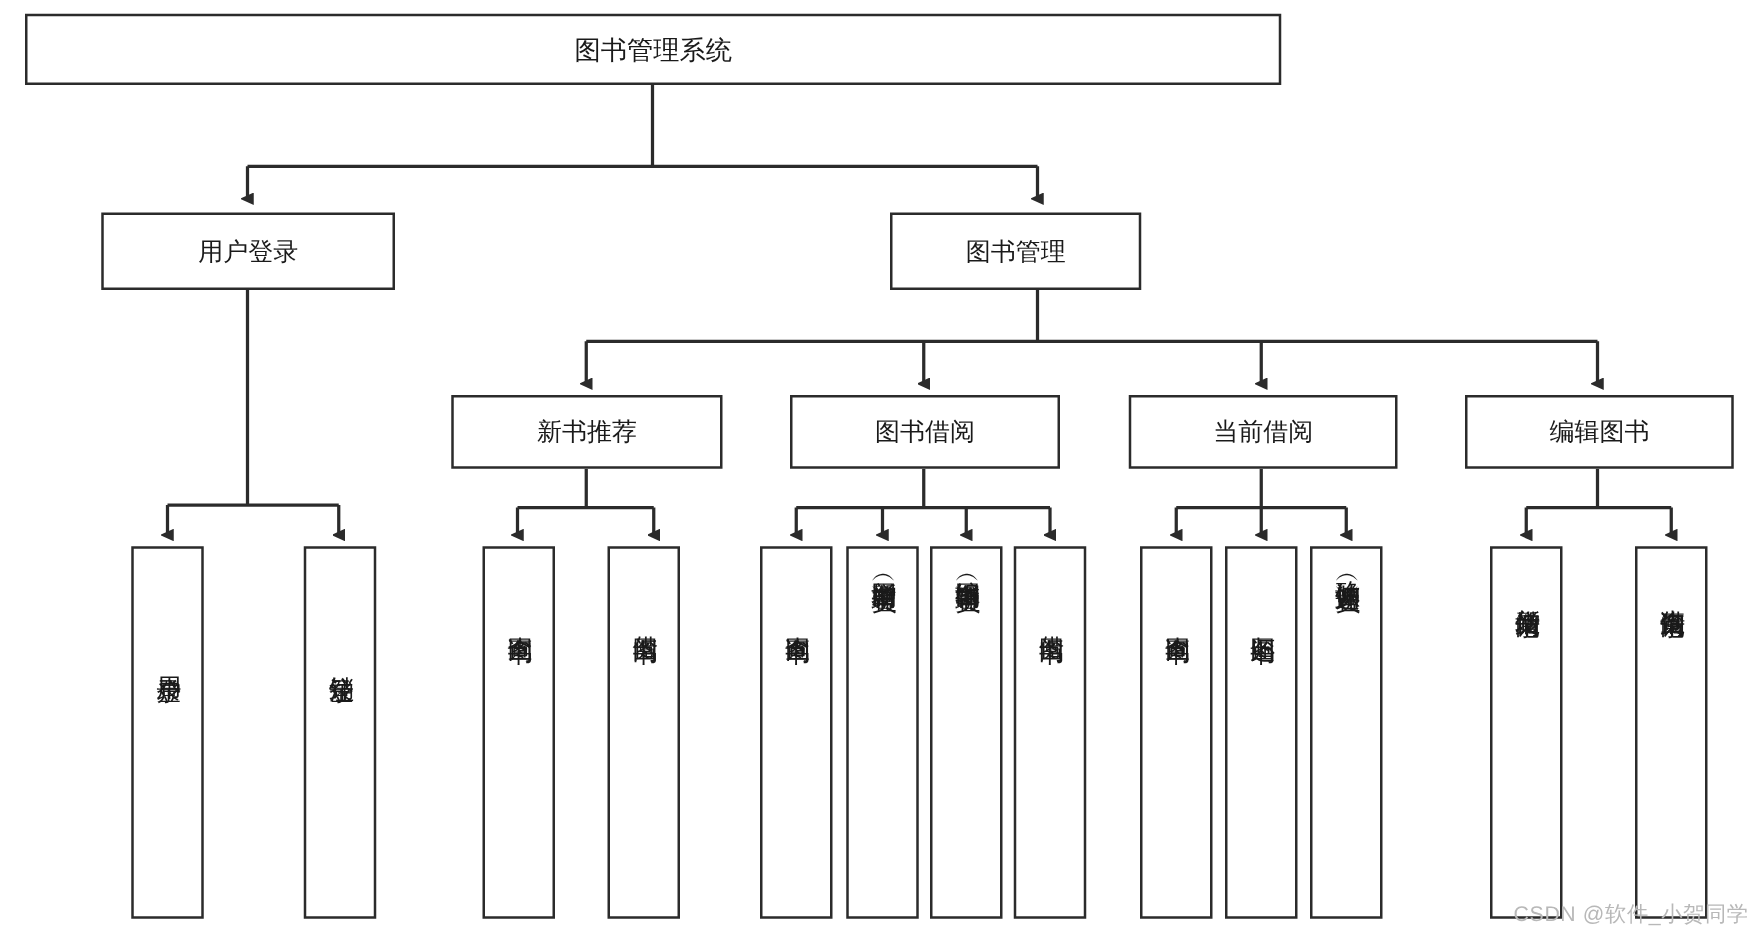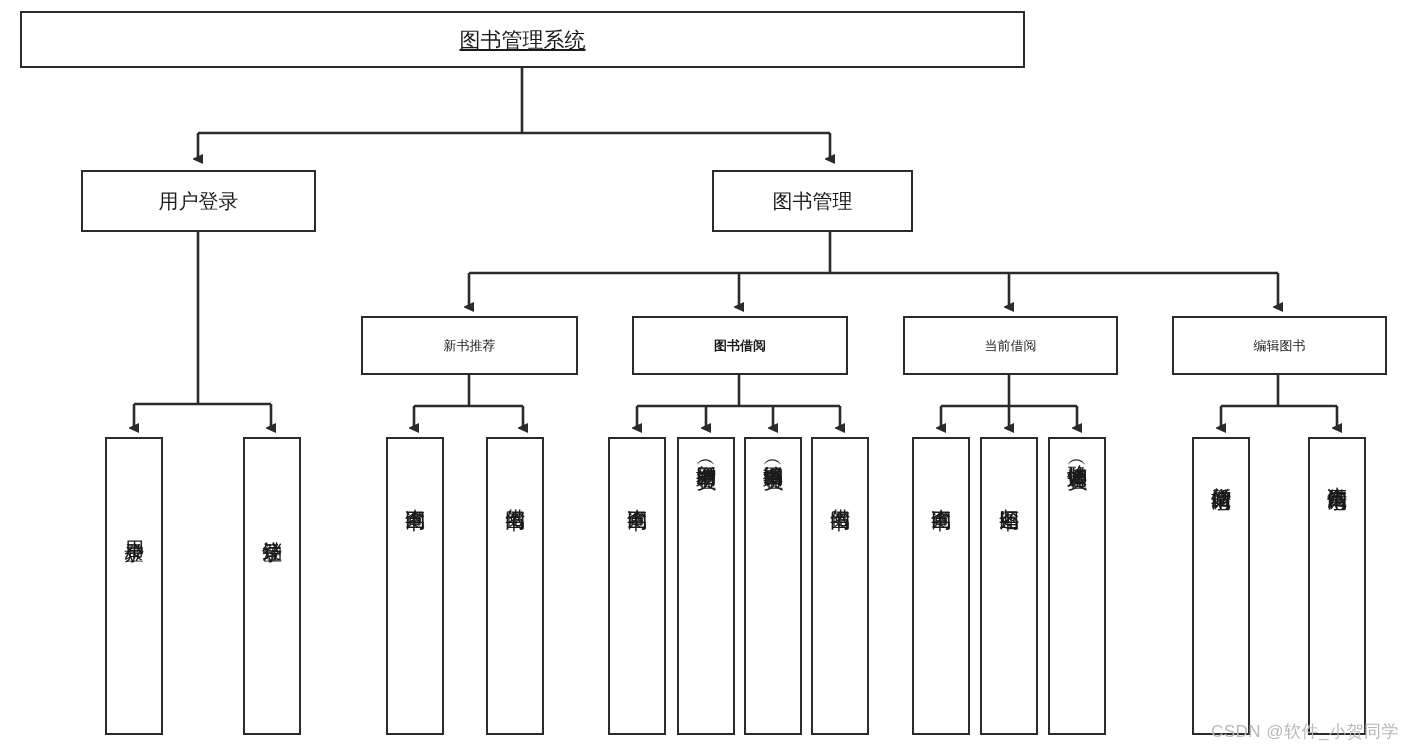--- a/index.html
+++ b/index.html
@@ -30,27 +30,26 @@
     box-sizing: border-box;
     border: 2px solid #2b2b2b;
     background: #ffffff;
     display: flex;
     align-items: center;
     justify-content: center;
     color: #1a1a1a;
   }
   .node.root {
     font-size: 21px;
-    text-decoration: underline;
   }
   .node.lvl2 {
     font-size: 20px;
   }
   .node.lvl3 {
-    font-size: 13px;
+    font-size: 20px;
   }
   
   .node.leaf {
     align-items: flex-start;
     justify-content: center;
     padding-top: 6px;
   }
   .vtext {
     writing-mode: vertical-rl;
     text-orientation: upright;
@@ -144,21 +143,21 @@
   <div class="node lvl2" style="left:81px; top:170px; width:235px; height:62px;">
     <span>用户登录</span>
   </div>
   <div class="node lvl2" style="left:712px; top:170px; width:201px; height:62px;">
     <span>图书管理</span>
   </div>
 
   <div class="node lvl3" style="left:361px; top:316px; width:217px; height:59px;">
     <span>新书推荐</span>
   </div>
-  <div class="node lvl3" style="left:632px; top:316px; width:216px; height:59px;font-weight:bold;">
+  <div class="node lvl3" style="left:632px; top:316px; width:216px; height:59px;">
     <span>图书借阅</span>
   </div>
   <div class="node lvl3" style="left:903px; top:316px; width:215px; height:59px;">
     <span>当前借阅</span>
   </div>
   <div class="node lvl3" style="left:1172px; top:316px; width:215px; height:59px;">
     <span>编辑图书</span>
   </div>
 
   <div class="node leaf" style="left:105px; top:437px; width:58px; height:298px;">

